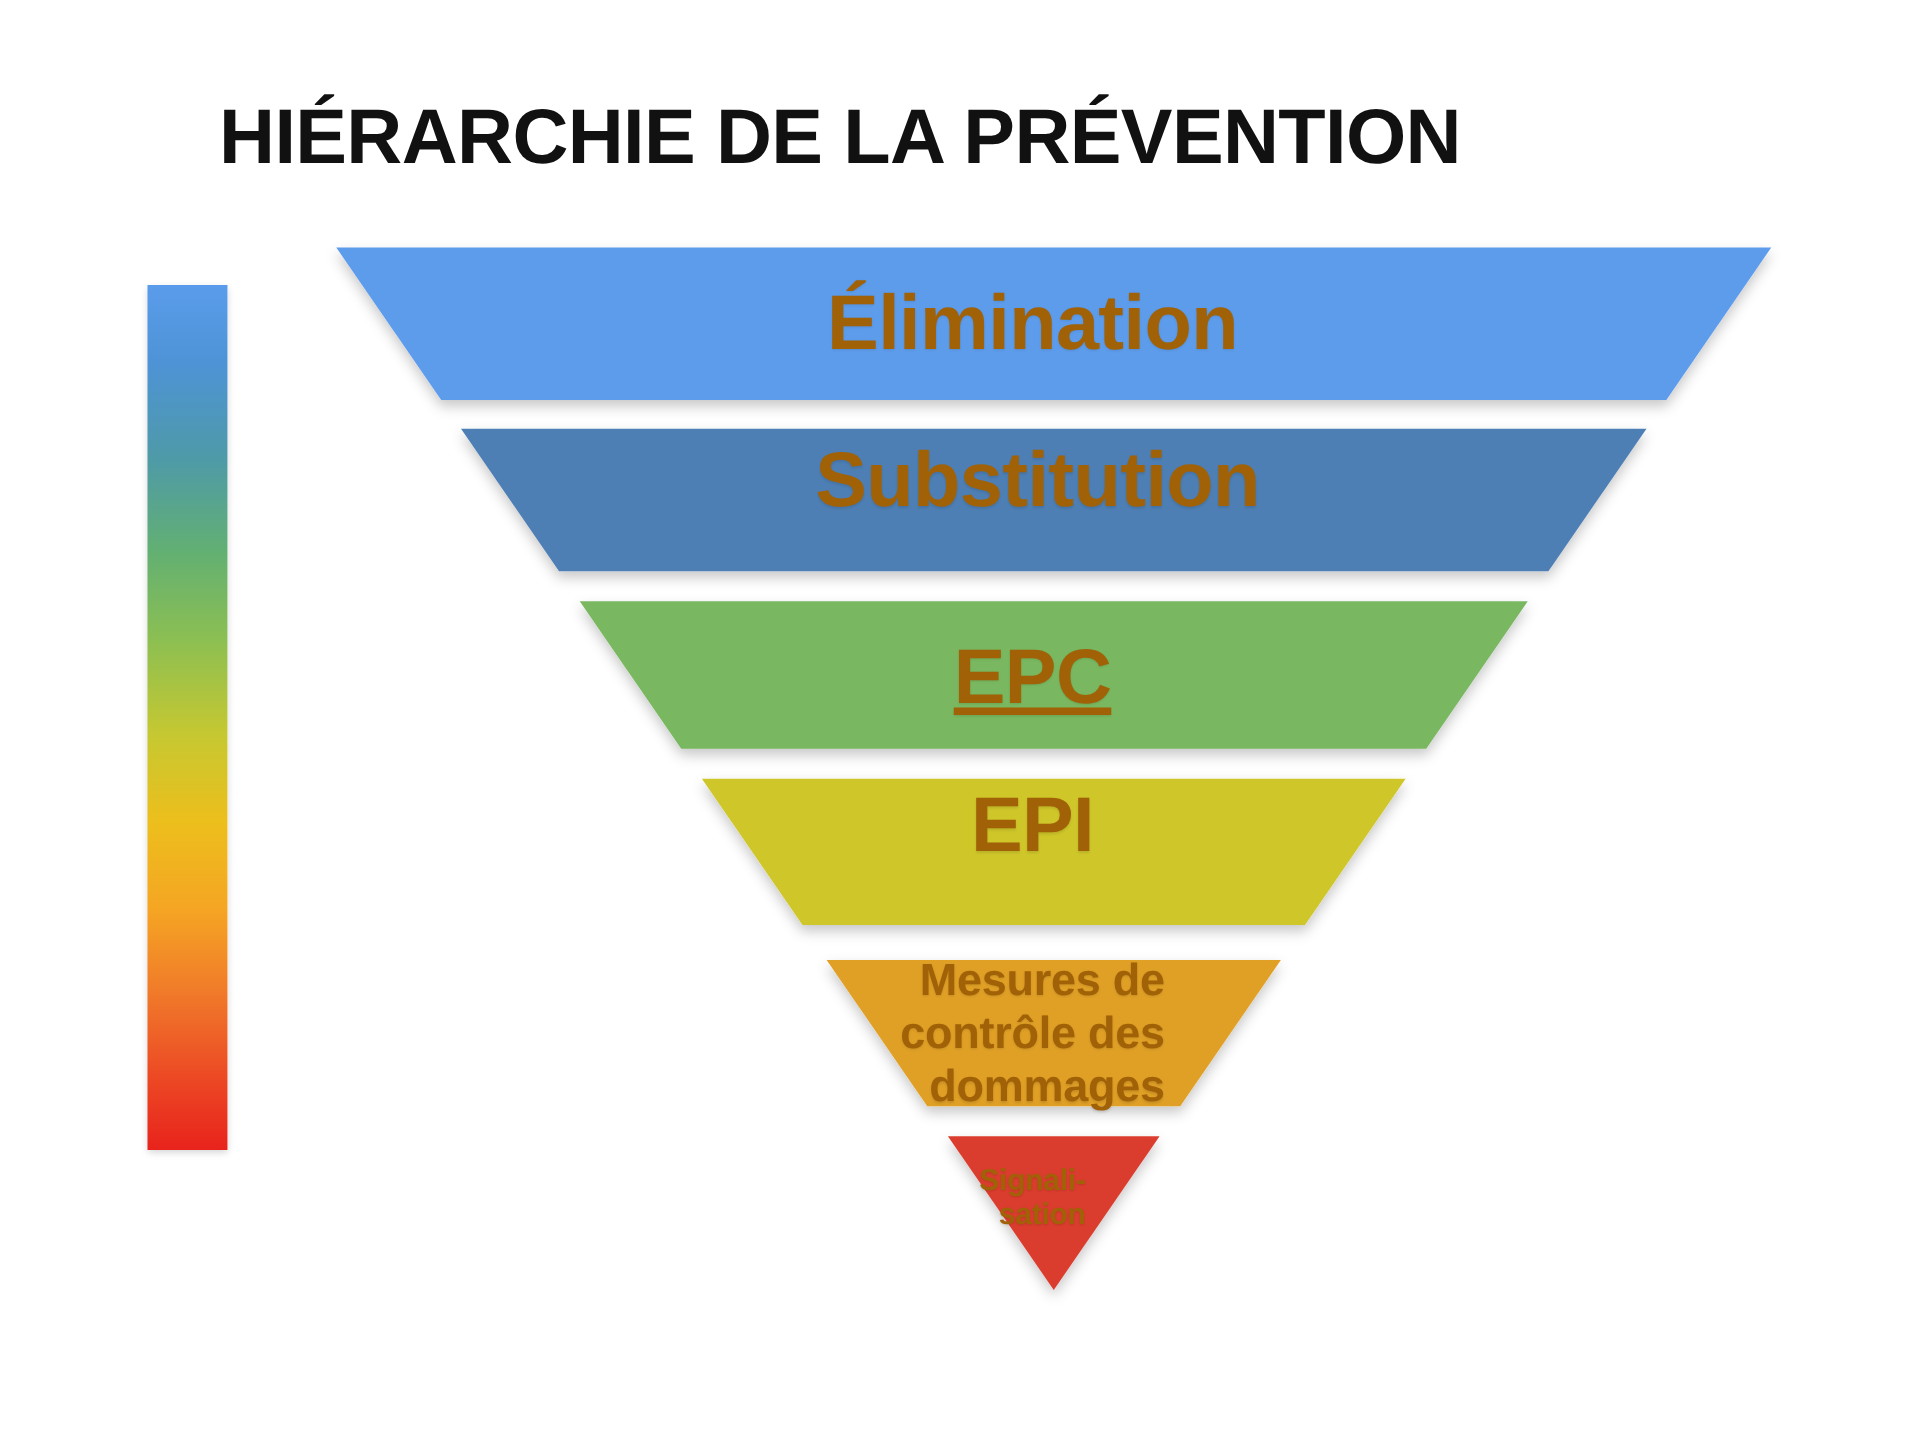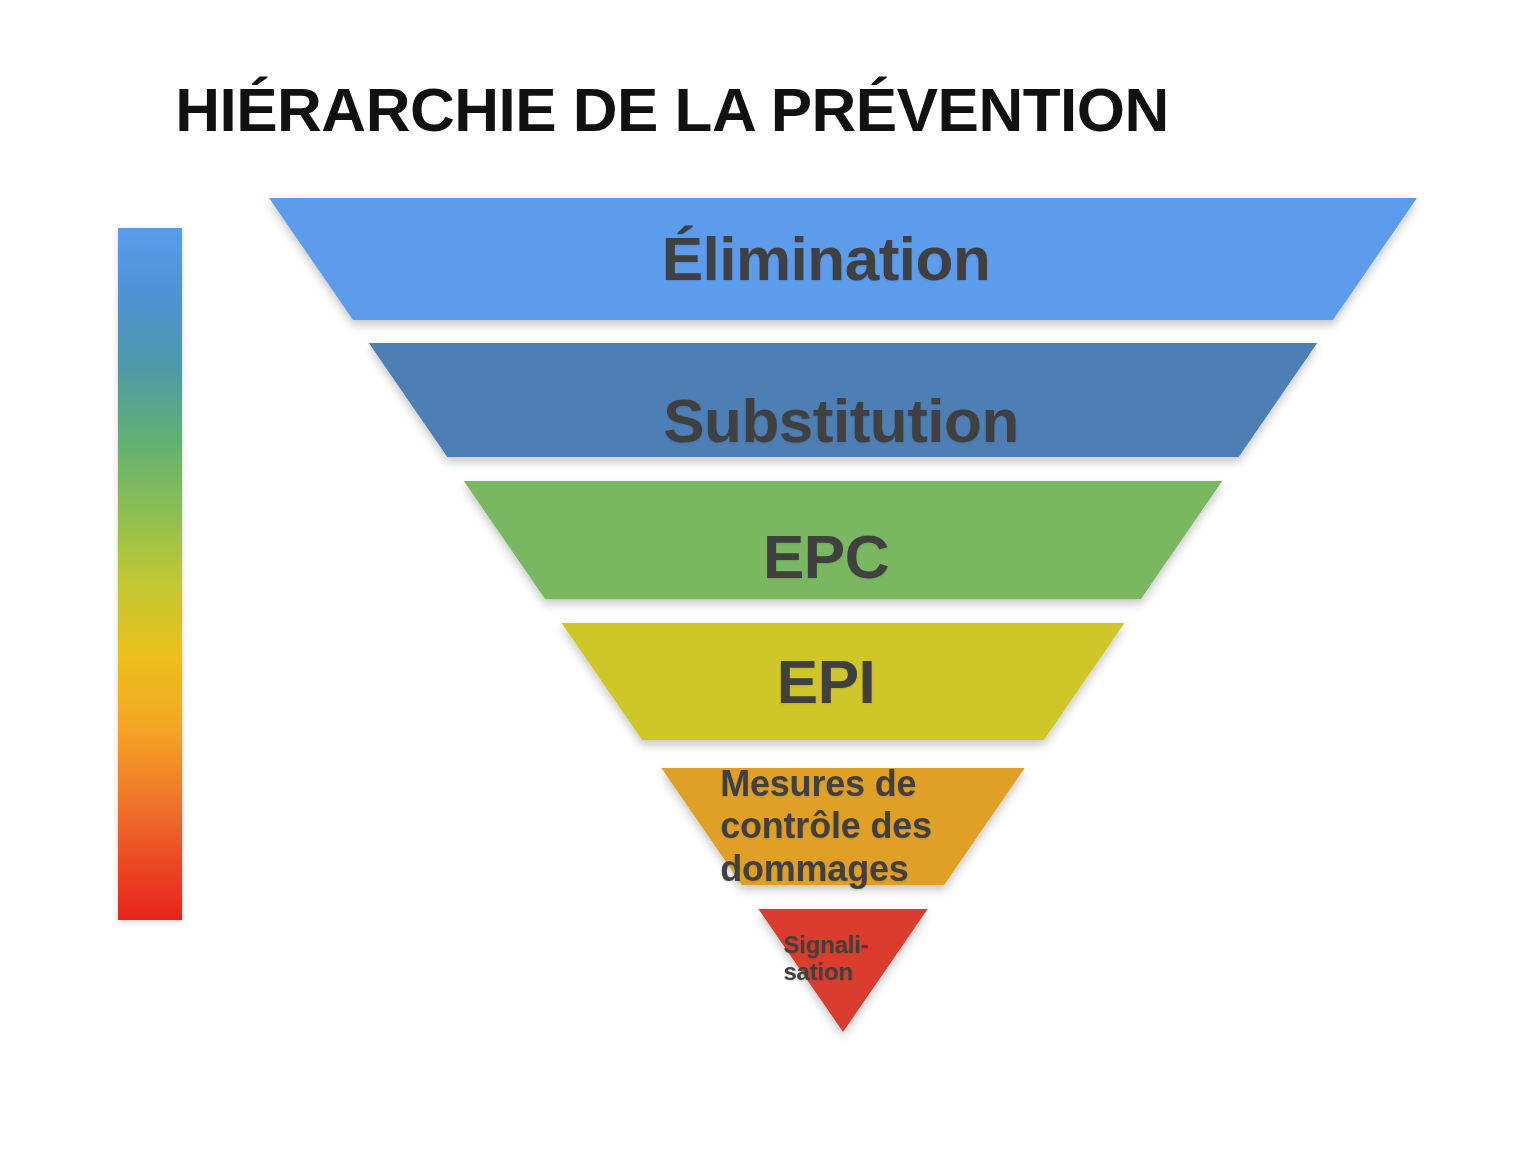--- a/index.html
+++ b/index.html
@@ -84,22 +84,22 @@
     position: absolute;
     left: 216px;
     top: 170px;
     width: 1220px;
     height: 900px;
   }
   .funnel-svg { display: block; }
 
   .band-text {
     position: absolute;
-    text-align: left;
-    color: #404040;
+    text-align: right;
+    color: #a16207;
     font-weight: bold;
     pointer-events: none;
     white-space: pre-line;
   }
   .band-text.big {
     font-size: 62px;
     line-height: 1.05;
     letter-spacing: -0.5px;
     text-shadow: 0 1px 2px rgba(0,0,0,0.10);
   }
@@ -140,23 +140,23 @@
           <polygon points="53,28 1201,28 1117.0335731414868,150 136.96642685851322,150" fill="#5d9ceb" filter="url(#bandShadow)"></polygon>
           <polygon points="152.79616306954438,173 1101.2038369304555,173 1022.7434052757794,287 231.25659472422063,287" fill="#4e7fb5" filter="url(#bandShadow)"></polygon>
           <polygon points="247.7745803357314,311 1006.2254196642687,311 925.0119904076739,429 328.98800959232614,429" fill="#79b860" filter="url(#bandShadow)"></polygon>
           <polygon points="345.5059952038369,453 908.4940047961632,453 827.968824940048,570 426.03117505995203,570" fill="#cfc62c" filter="url(#bandShadow)"></polygon>
           <polygon points="445.30215827338134,598 808.6978417266187,598 728.1726618705036,715 525.8273381294964,715" fill="#e0a028" filter="url(#bandShadow)"></polygon>
           <polygon points="542.3453237410072,739 711.6546762589928,739 627,862" fill="#da3c2f" filter="url(#bandShadow)"></polygon>
         </g>
     </svg>
     <div id="funnel-labels">
         <div class="band-text big" style="left: 0px; width: 1220px; top: 28px; height: 122px; display: flex; align-items: center; justify-content: center; flex-direction: column;">Élimination</div>
-        <div class="band-text big" style="left: 15px; width: 1220px; top: 173px; height: 84px; display: flex; align-items: center; justify-content: center; flex-direction: column; margin-top: 36px;">Substitution</div>
-        <div class="band-text big" style="left: 0px; width: 1220px; top: 310px; height: 153px; display: flex; align-items: center; justify-content: center; flex-direction: column;">EPC</div>
-        <div class="band-text big" style="left: 0px; width: 1220px; top: 453px; height: 117px; display: flex; align-items: center; justify-content: center; flex-direction: column;">EPI</div>
+        <div class="band-text big" style="left: 4px; width: 1220px; top: 173px; height: 84px; display: flex; align-items: center; justify-content: center; flex-direction: column;">Substitution</div>
+        <div class="band-text big" style="left: 0px; width: 1220px; top: 295px; height: 153px; display: flex; align-items: center; justify-content: center; flex-direction: column; text-decoration: underline;">EPC</div>
+        <div class="band-text big" style="left: 0px; width: 1220px; top: 432px; height: 117px; display: flex; align-items: center; justify-content: center; flex-direction: column;">EPI</div>
         <div class="band-text small" style="left: 0px; width: 1220px; top: 598px; height: 117px; display: flex; align-items: center; justify-content: center; flex-direction: column;">Mesures de
 contrôle des
 dommages</div>
         <div class="band-text tiny" style="left: 0px; width: 1220px; top: 739px; height: 98.4px; display: flex; align-items: center; justify-content: center; flex-direction: column;">Signali-
 sation</div>
       </div>
   </div>
 
 </div>
 

